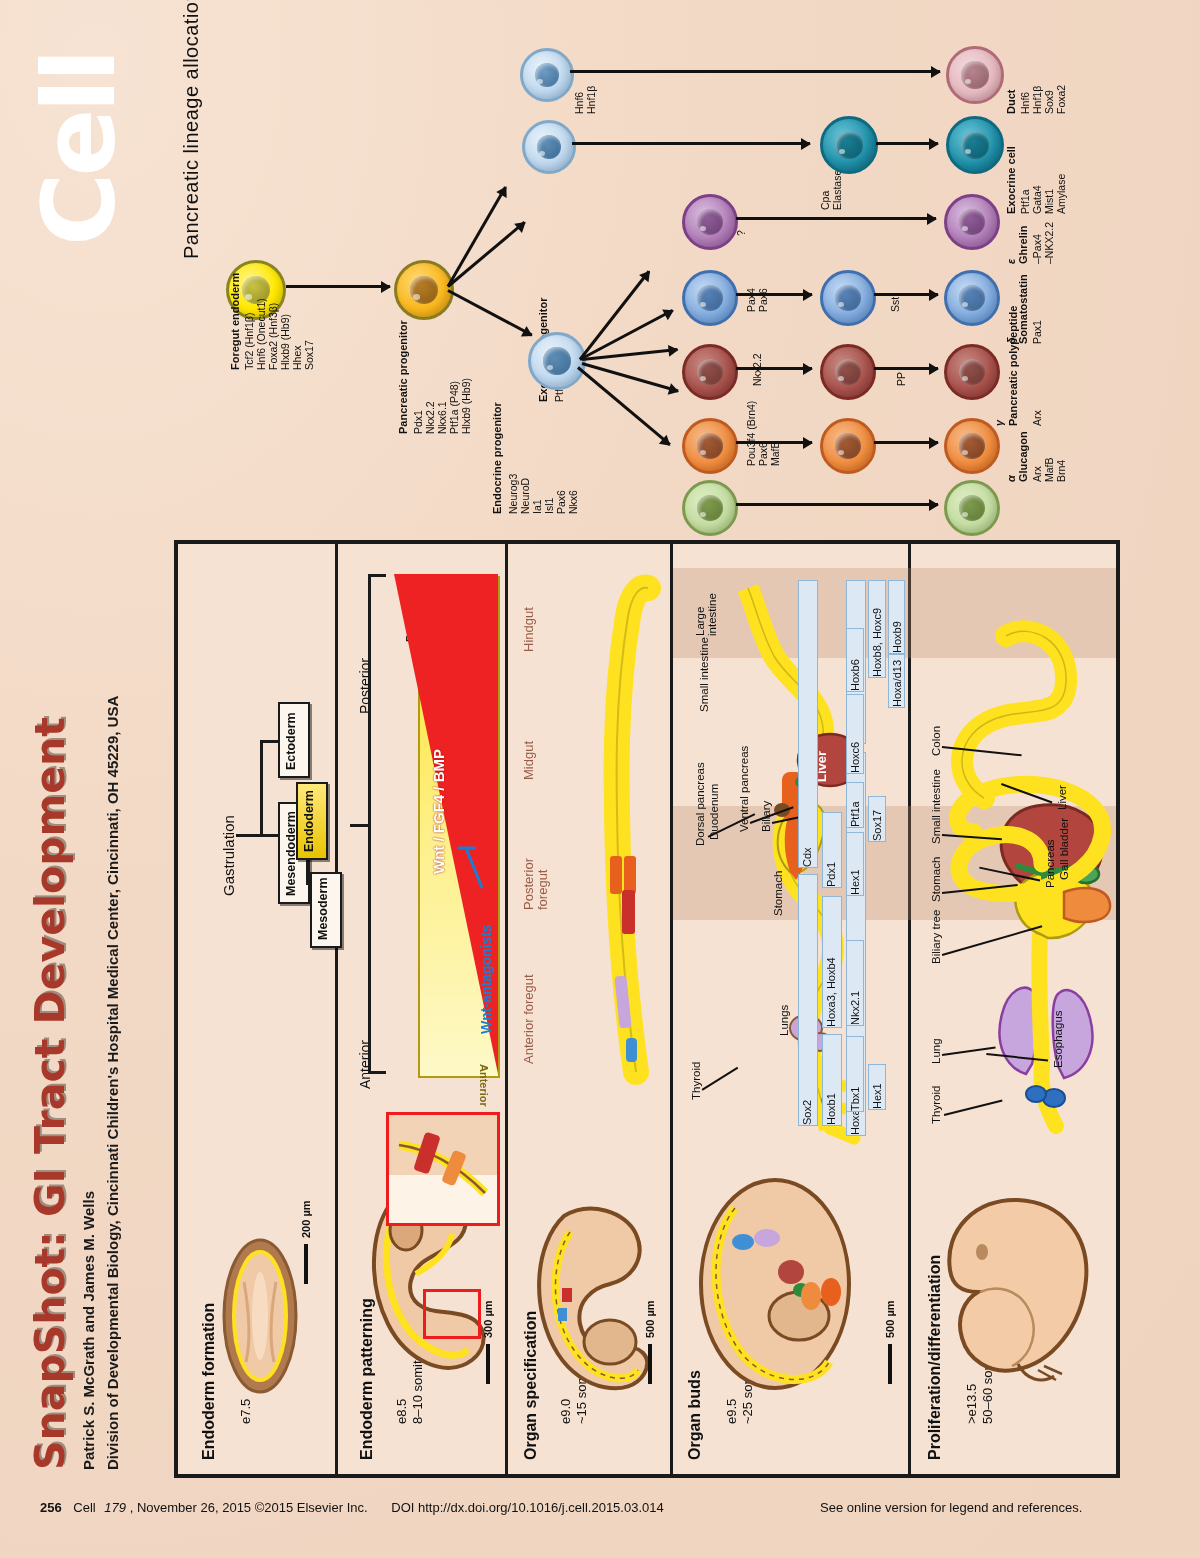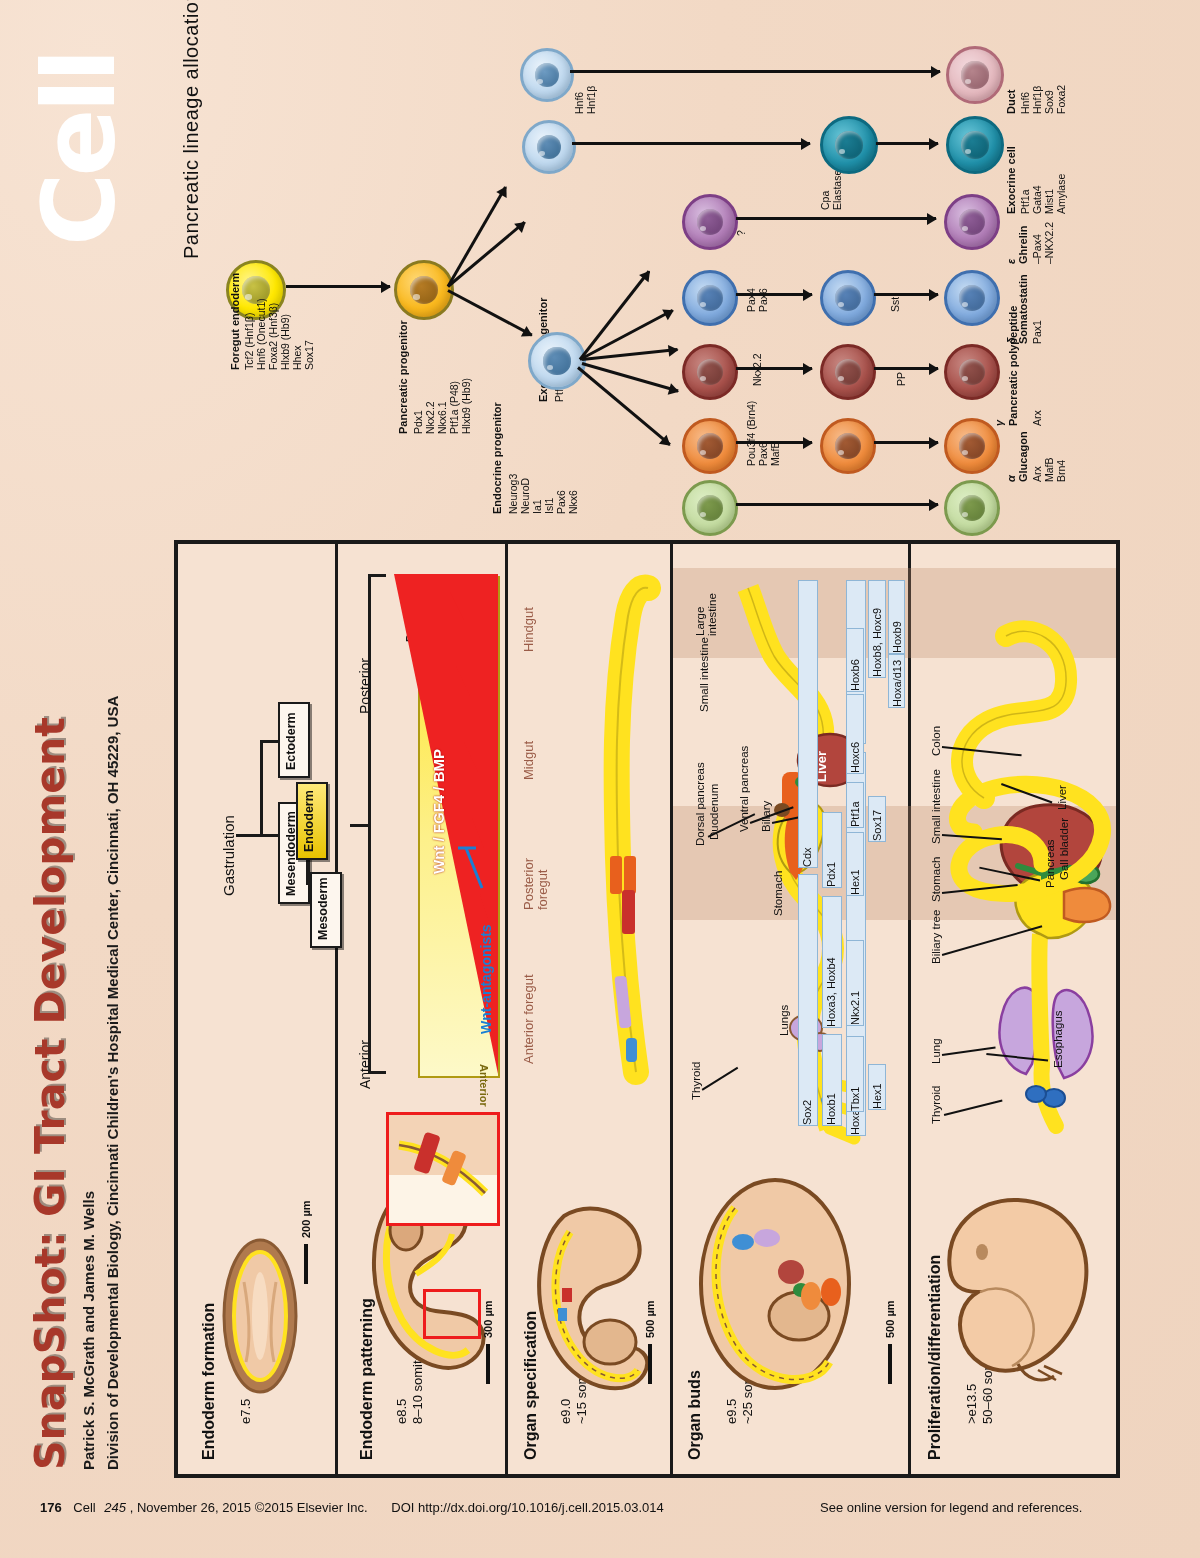--- a/index.html
+++ b/index.html
@@ -713,19 +713,19 @@
   <div class="organlbl" style="left:866px;top:344px;">Pancreas</div>
   <div class="leader" style="left:862px;top:336px;width:62px;transform:rotate(192deg);"></div>
   <div class="organlbl" style="left:880px;top:336px;">Gall bladder</div>
   <div class="organlbl" style="left:878px;top:266px;">Liver</div>
   <div class="leader" style="left:874px;top:258px;width:54px;transform:rotate(200deg);"></div>
   <div class="organlbl" style="left:874px;top:524px;">Esophagus</div>
   <div class="leader" style="left:870px;top:516px;width:62px;transform:rotate(186deg);"></div>
 </div>
 
 <div id="footer">
-  <span class="pn">176</span>
+  <span class="pn">256</span>
   <span>Cell</span>
-  <span class="jr" style="margin-left:5px;">245</span>
+  <span class="jr" style="margin-left:5px;">179</span>
   <span>, November 26, 2015 ©2015 Elsevier Inc.</span>
   <span style="margin-left:20px;">DOI http://dx.doi.org/10.1016/j.cell.2015.03.014</span>
   <span class="right">See online version for legend and references.</span>
 </div>
 
 </body></html>

